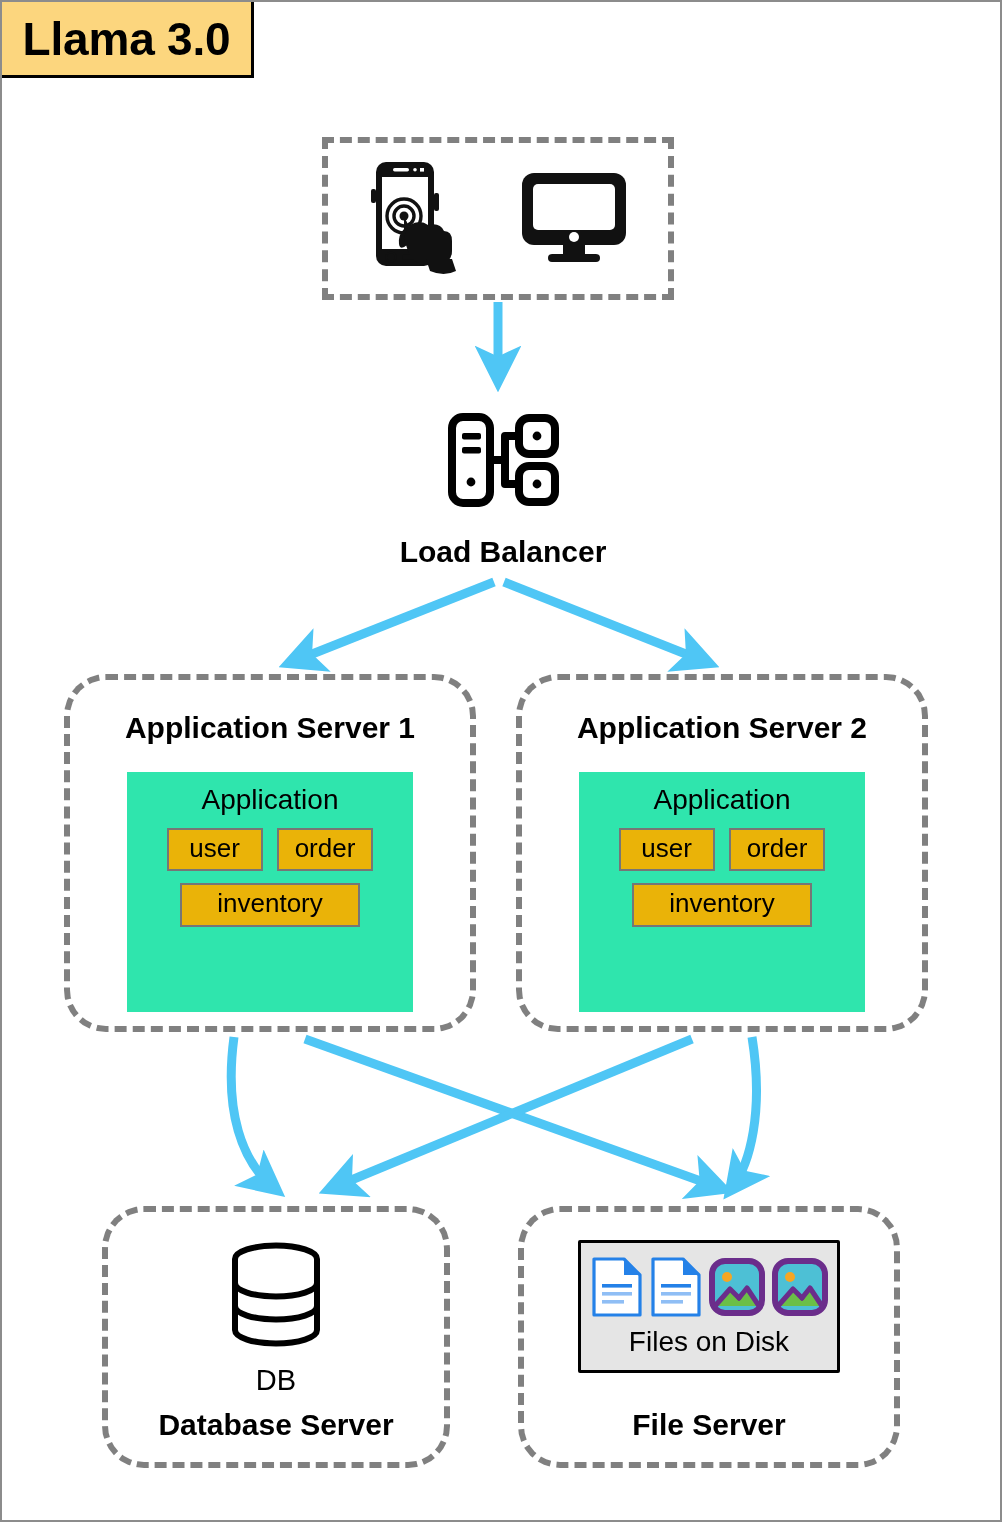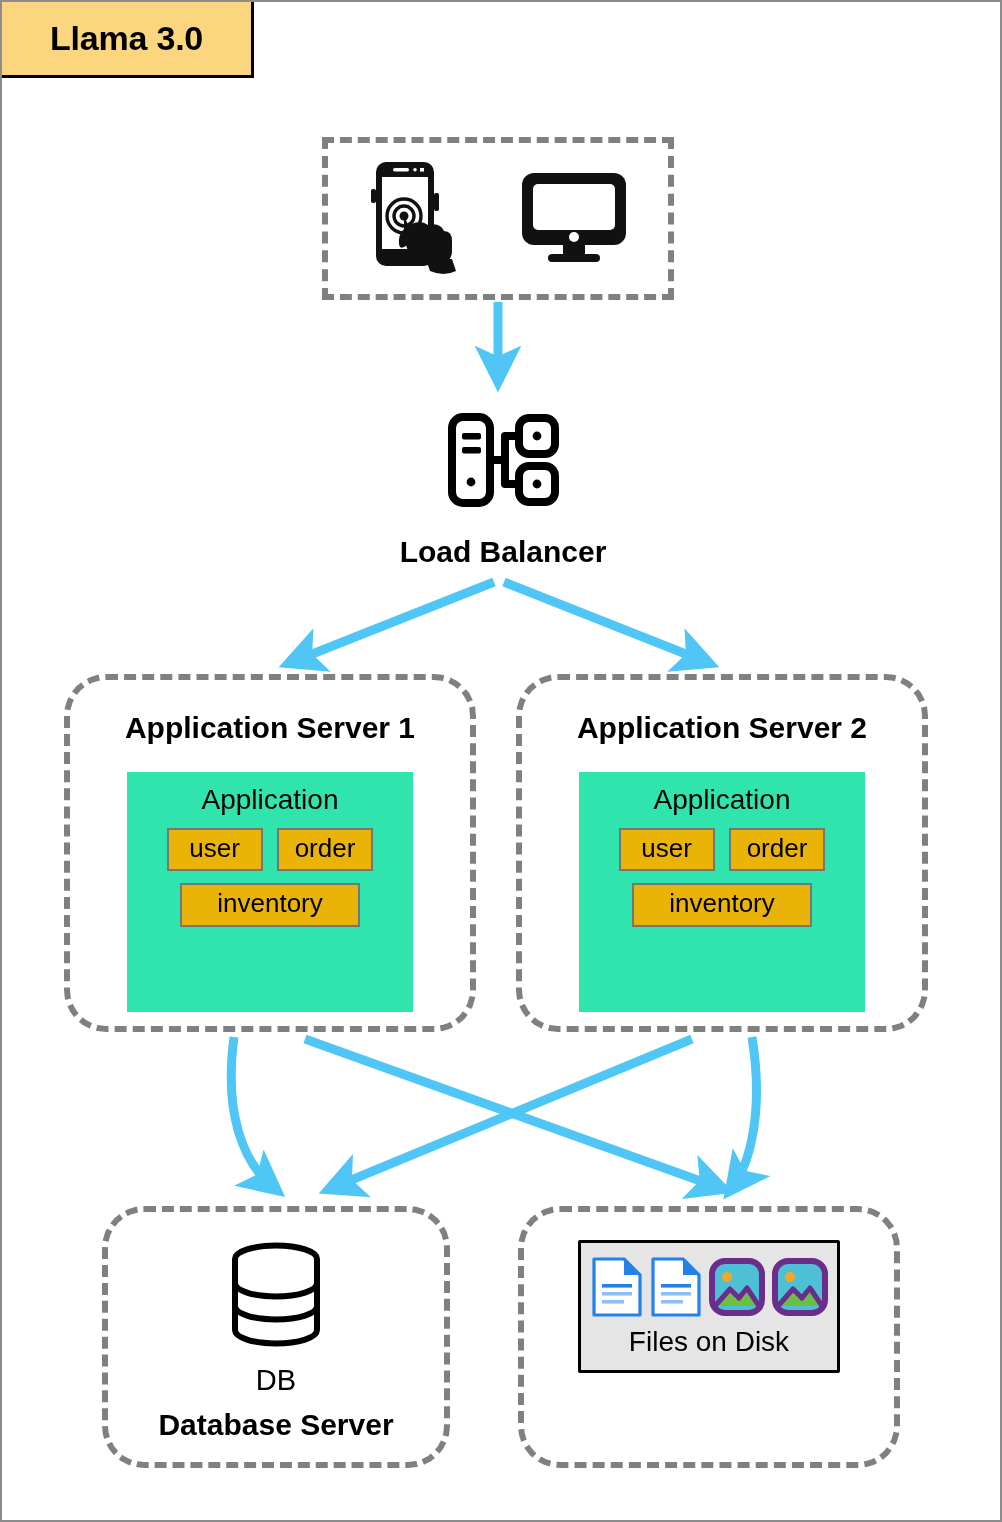--- a/index.html
+++ b/index.html
@@ -20,21 +20,21 @@
   #model-badge {
     position: absolute; left: 0px; top: 0px;
     width: 252px; height: 76px;
     background: #FCD67E;
     border: 3px solid #000000;
     border-left: none; border-top: none;
     display: flex; align-items: center; justify-content: center;
     z-index: 40;
   }
   #model-badge .label {
-    font-size: 34px; font-weight: bold; color: #000; letter-spacing: -0.2px;
+    font-size: 46px; font-weight: bold; color: #000; letter-spacing: -0.2px;
   }
 
   
   .dashed-box {
     position: absolute;
     border: 6px dashed #808080;
     background: transparent;
   }
 
   
@@ -304,15 +304,16 @@
             <rect x="3" y="3" width="50" height="52" rx="13" ry="13" fill="#4DC0D5" stroke="#6B2D8B" stroke-width="6"></rect>
             <circle cx="18" cy="19" r="5" fill="#F5A623"></circle>
             <path d="M6 48 L21 31 L30 40 L38 30 L50 48 Z" fill="#6BBF47"></path>
             <path d="M6 48 L21 31 L30 40" fill="none" stroke="#6B2D8B" stroke-width="5" stroke-linejoin="round" stroke-linecap="round"></path>
             <path d="M30 40 L38 30 L50 48" fill="none" stroke="#6B2D8B" stroke-width="5" stroke-linejoin="round" stroke-linecap="round"></path>
           </svg>
         </span>
       </div>
       <div class="disk-label">Files on Disk</div>
     </div>
+    <div id="file-title">File Server</div>
   </div>
 
 </div>
 
 </body></html>

